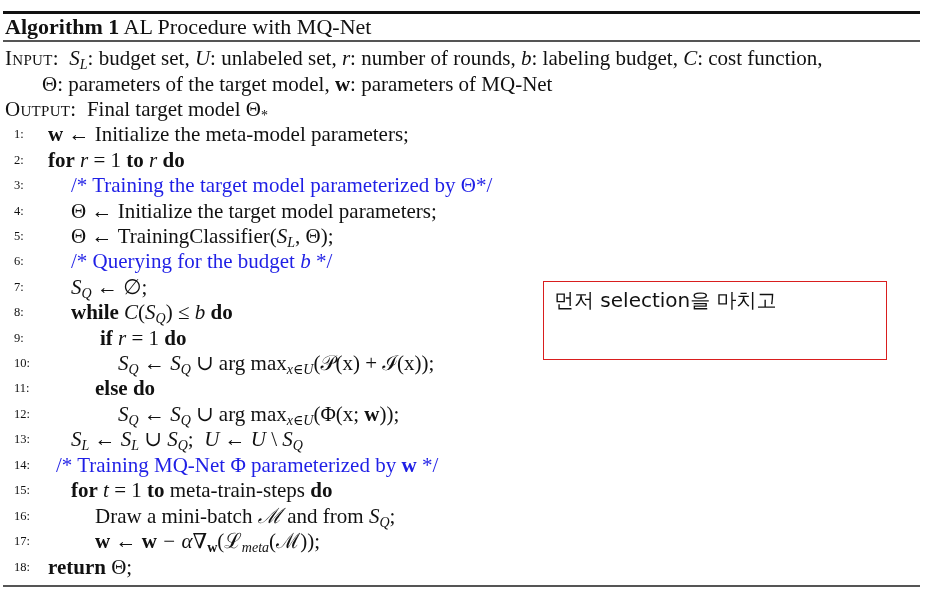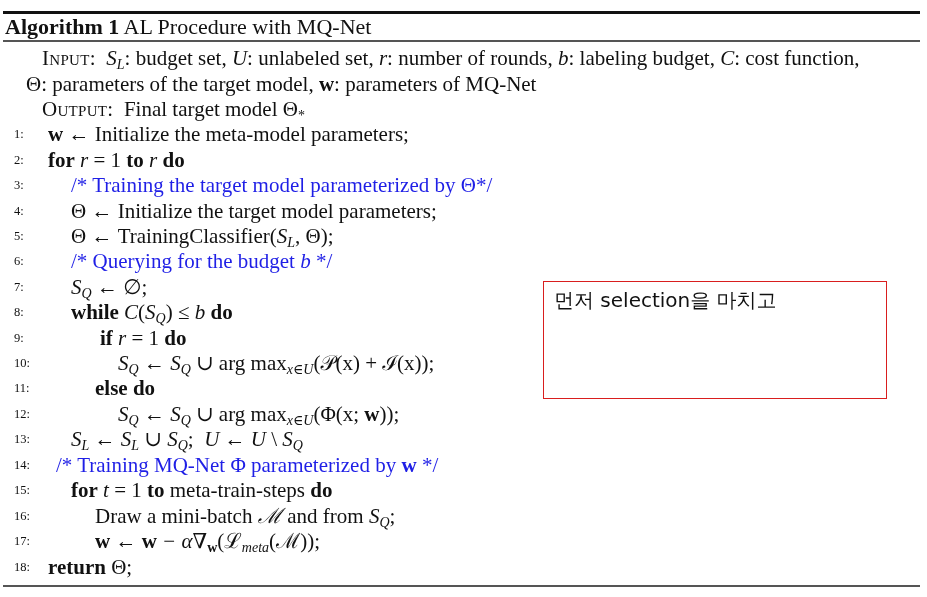--- a/index.html
+++ b/index.html
@@ -5,29 +5,29 @@
   html, body { margin: 0; padding: 0; background: #ffffff; }
   body { width: 927px; height: 597px; position: relative; overflow: hidden;
          font-family: "Liberation Serif", "DejaVu Serif", serif; color: #111; }
   .rule { position: absolute; left: 3px; width: 917px; background: #222; }
   .rule.top { top: 11px; height: 3px; background: #111; }
   .rule.mid { top: 40px; height: 1.5px; background: #555; }
   .rule.bot { top: 585px; height: 1.5px; background: #555; }
   .title { position: absolute; left: 5px; top: 13px; font-size: 22px; line-height: 27px; white-space: nowrap; }
   .title b { font-weight: bold; }
   .row { position: absolute; left: 0; height: 26px; font-size: 21px; line-height: 26px; white-space: nowrap; }
-  .sc { font-variant: small-caps; letter-spacing: 0.3px; margin-left: 37px; }
+  .sc { font-variant: small-caps; letter-spacing: 0.3px; }
   .ln { position: absolute; left: 14px; width: 24px; font-size: 12.5px; text-align: left; }
   .code { position: absolute; }
   .kw { font-weight: bold; }
   .it { font-style: italic; }
   .bw { font-weight: bold; }
   .cm { color: #1f1fe6; }
   sub { font-size: 14px; vertical-align: -4px; line-height: 0; }
-  .annot { position: absolute; left: 543px; top: 281px; width: 344px; height: 118px;
+  .annot { position: absolute; left: 543px; top: 281px; width: 344px; height: 79px;
            border: 1.5px solid #d91e1e; box-sizing: border-box;
            font-family: "DejaVu Sans", "Liberation Sans", sans-serif; font-size: 20px;
            line-height: 28px; padding: 4px 0 0 10px; color: #111; }
   .annot div { white-space: nowrap; }
 </style>
 </head>
 <body>
 
 <div class="rule top"></div>
 <div class="title">
@@ -41,21 +41,21 @@
     <span class="sc">Input:</span>&nbsp;
     <span class="it">S</span><sub class="it">L</sub><span>: budget set, </span>
     <span class="it">U</span><span>: unlabeled set, </span>
     <span class="it">r</span><span>: number of rounds, </span>
     <span class="it">b</span><span>: labeling budget, </span>
     <span class="it">C</span><span>: cost function,</span>
   </span>
 </div>
 
 <div class="row" style="top:71px;">
-  <span class="code" style="left:26px;text-align:center;">
+  <span class="code" style="left:42px;text-align:center;">
     <span>Θ</span><span>: parameters of the target model, </span>
     <span class="bw">w</span><span>: parameters of MQ-Net</span>
   </span>
 </div>
 
 <div class="row" style="top:96px;">
   <span class="code" style="left:5px;">
     <span class="sc">Output:</span>&nbsp;
     <span>Final target model </span><span>Θ</span><sub>*</sub>
   </span>

